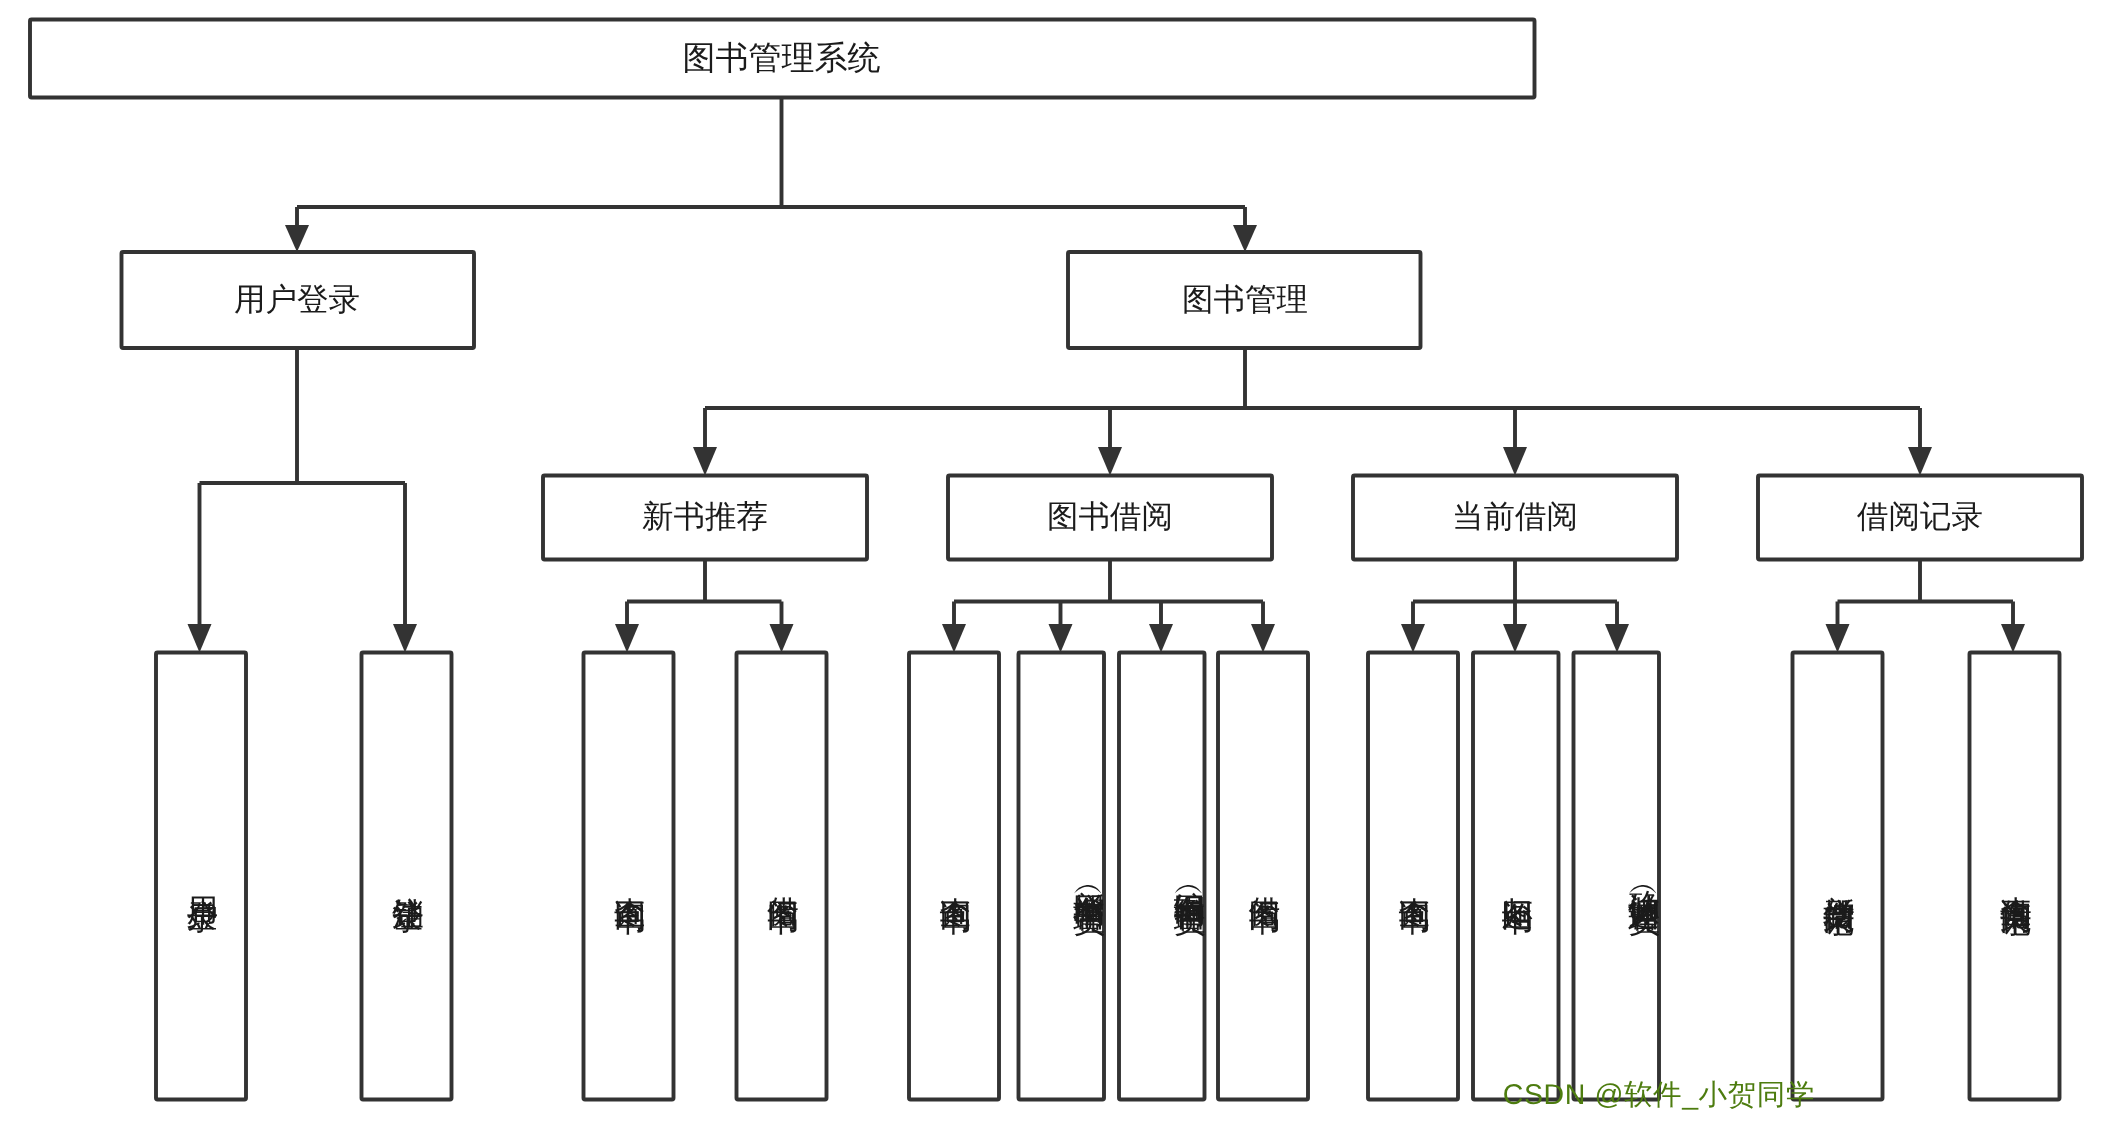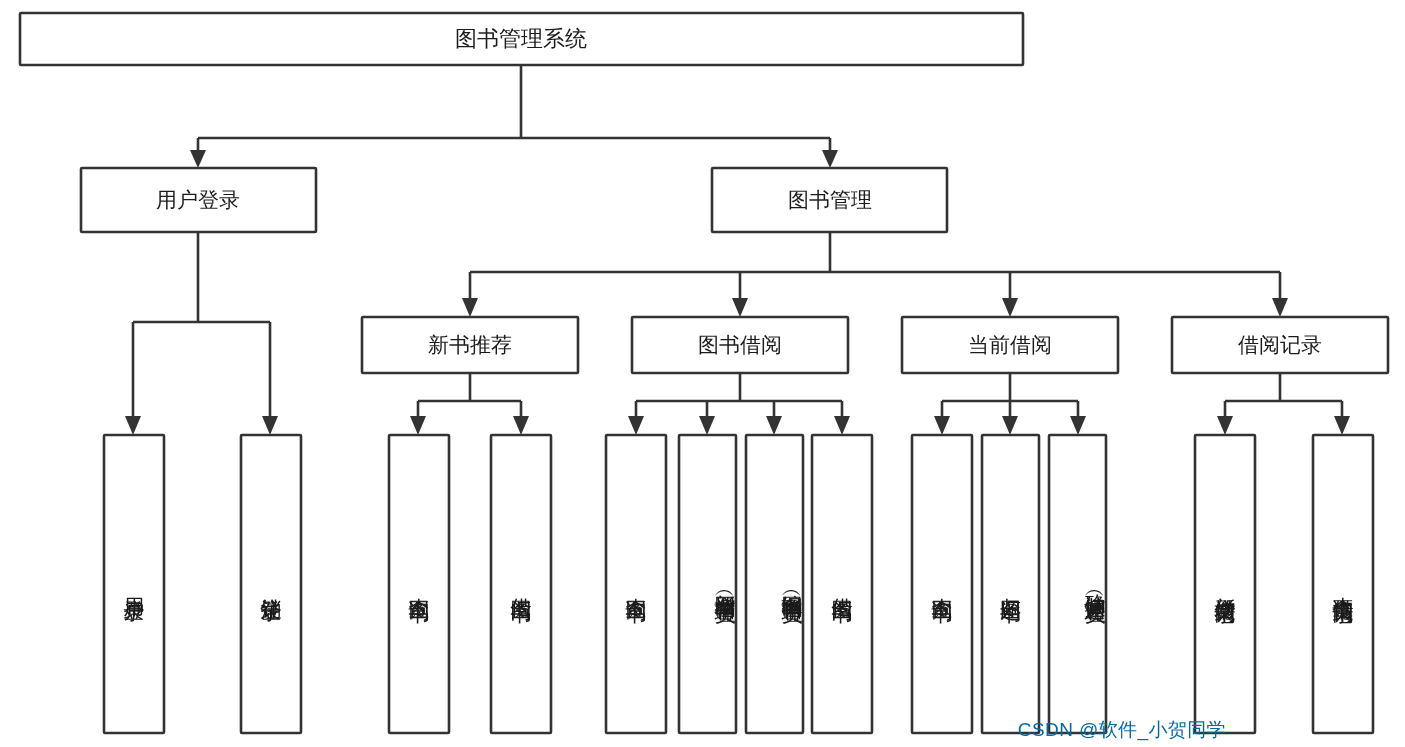--- a/index.html
+++ b/index.html
@@ -68,25 +68,25 @@
     letter-spacing: 1.5px;
     display: flex;
     align-items: center;
     justify-content: center;
     text-align: center;
     white-space: nowrap;
     pointer-events: none;
   }
   #watermark {
     position: absolute;
-    right: 8px;
+    right: 24px;
     bottom: 4px;
     font-family: "Liberation Sans", "DejaVu Sans", sans-serif;
     font-size: 19px;
-    color: #0369a1;
+    color: #4d7c0f;
     letter-spacing: 0.4px;
     user-select: none;
   }
 </style>
 </head>
 <body>
 
 <div id="diagram-root">
 
   <svg id="tree-svg" viewBox="0 0 1405 747">

